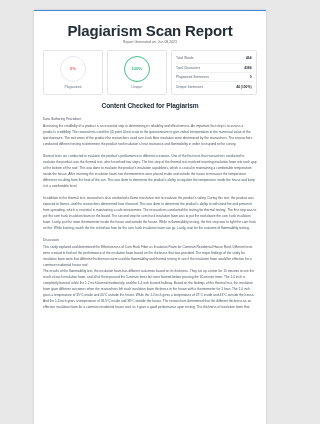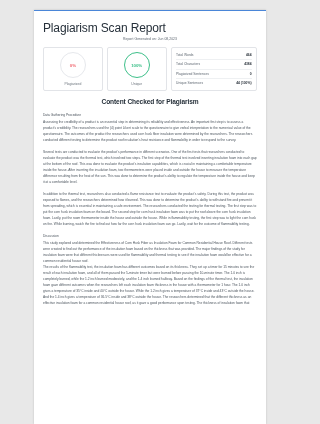--- a/index.html
+++ b/index.html
@@ -21,22 +21,23 @@
     width: 232px;
     margin-top: 10px;
     background: #ffffff;
     border-top: 1.6px solid #4a86d8;
     box-shadow: 0 0 2px rgba(0,0,0,0.18);
     padding: 7px 9px 6px 9px;
     position: relative;
     overflow: hidden;
   }
   .title {
-    font-size: 12px;
-    font-weight: normal;
+    text-align: center;
+    font-size: 15px;
+    font-weight: bold;
     color: #26303a;
     letter-spacing: -0.15px;
     margin: 4px 0 1px 0;
     line-height: 1.15;
   }
   .subtitle {
     text-align: center;
     font-size: 3.4px;
     color: #5d6670;
     margin-bottom: 6px;

